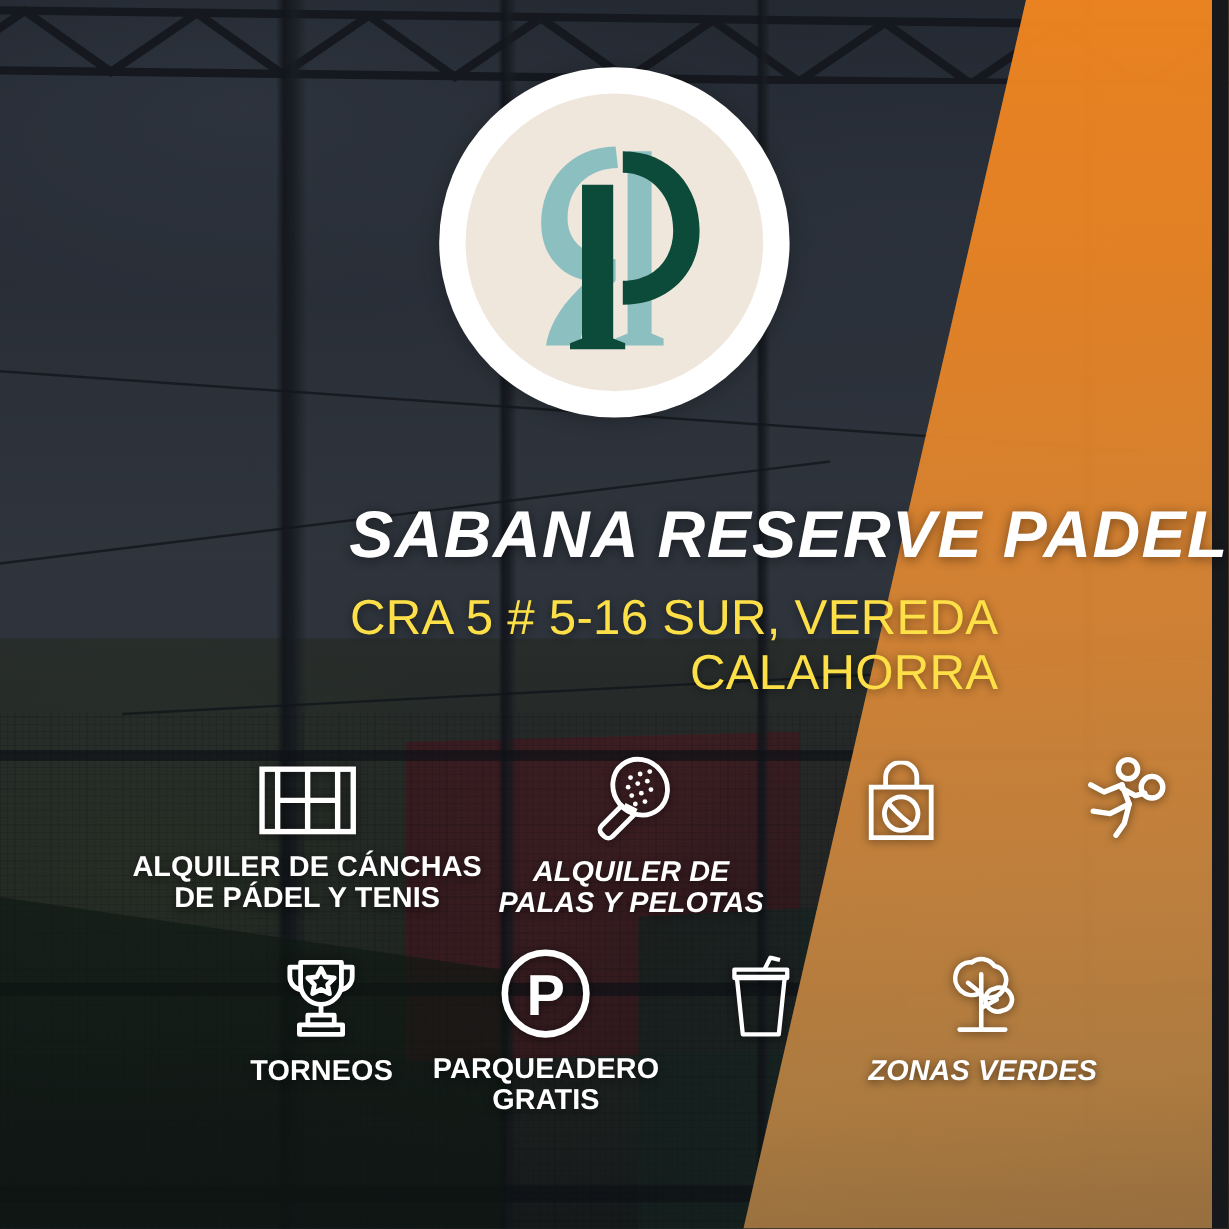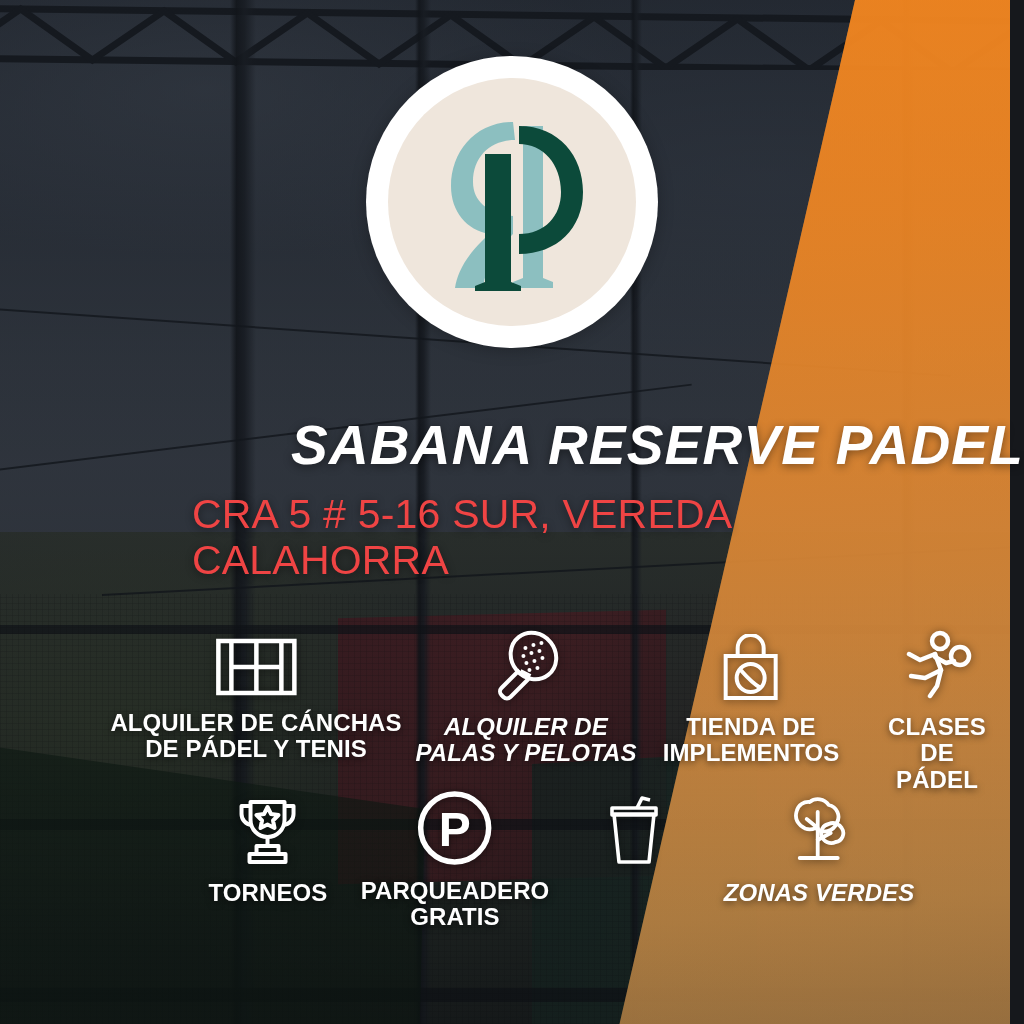--- a/index.html
+++ b/index.html
@@ -155,22 +155,22 @@
     letter-spacing: 1.2px;
     line-height: 1;
     text-shadow: 0 2px 10px rgba(0,0,0,.45);
     font-stretch: condensed;
   }
   .subtitle {
     position: absolute;
     left: 50%; top: 492px;
     transform: translateX(-50%);
     width: 640px;
-    text-align: left;
-    color: #ef4444;
+    text-align: right;
+    color: #fde047;
     font-size: 41px;
     font-weight: 400;
     line-height: 1.12;
     letter-spacing: .2px;
     text-shadow: 0 2px 8px rgba(0,0,0,.45);
   }
 
   
   .feature {
     position: absolute;
@@ -310,37 +310,33 @@
 
   <div class="feature" id="f-shop">
     <span class="ico">
       <svg width="66" height="68" viewBox="0 0 66 68" fill="none" stroke="#fff" stroke-width="4">
         <path d="M8 22 L58 22 L58 64 L8 64 Z"></path>
         <path d="M20 22 L20 14 a13 13 0 0 1 26 0 L46 22"></path>
         <circle cx="33" cy="44" r="14"></circle>
         <path d="M23 36 C30 44 36 50 43 54"></path>
       </svg>
     </span>
-    <span class="lbl">TIENDA DE
-IMPLEMENTOS</span>
   </div>
 
   <div class="feature" id="f-classes">
     <span class="ico">
       <svg width="76" height="72" viewBox="0 0 76 72" fill="none" stroke="#fff" stroke-width="4.5" stroke-linecap="round" stroke-linejoin="round">
         <circle cx="41" cy="11" r="8"></circle>
         <path d="M36 24 L21 30 L10 24"></path>
         <path d="M36 24 L42 40 L38 56 L31 66"></path>
         <path d="M42 40 L26 48 L12 46"></path>
         <path d="M36 27 L47 33 L55 31"></path>
         <circle cx="61" cy="26" r="9"></circle>
       </svg>
     </span>
-    <span class="lbl">CLASES
-DE PÁDEL</span>
   </div>
 
   <div class="feature" id="f-tourn">
     <span class="ico">
       <svg width="66" height="72" viewBox="0 0 66 72" fill="none" stroke="#fff" stroke-width="4" stroke-linejoin="round">
         <path d="M16 6 L50 6 L50 24 a17 17 0 0 1 -34 0 Z"></path>
         <path d="M16 10 L7 10 L7 18 a11 11 0 0 0 10 11"></path>
         <path d="M50 10 L59 10 L59 18 a11 11 0 0 1 -10 11"></path>
         <path d="M33 41 L33 50"></path>
         <path d="M22 50 L44 50 L44 58 L22 58 Z"></path>

